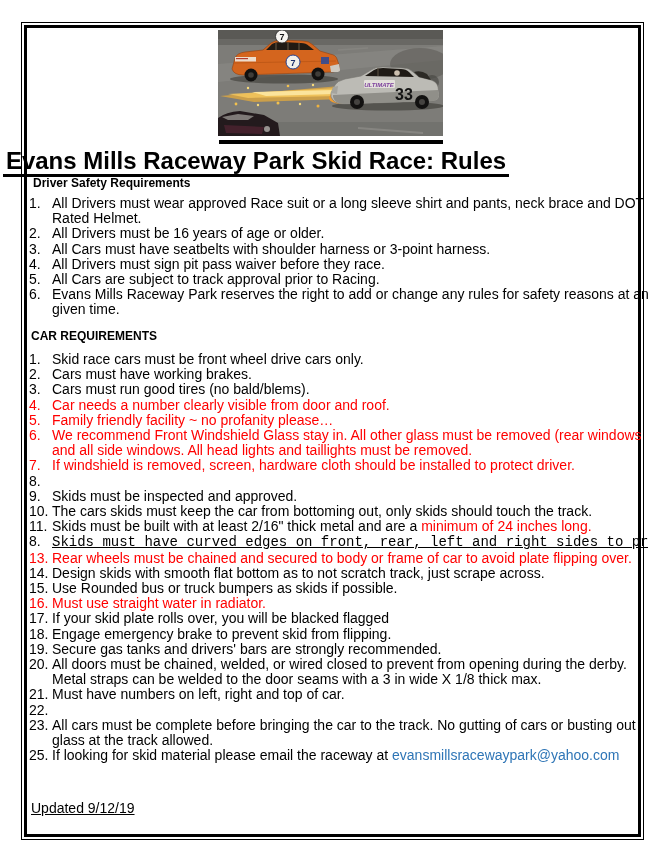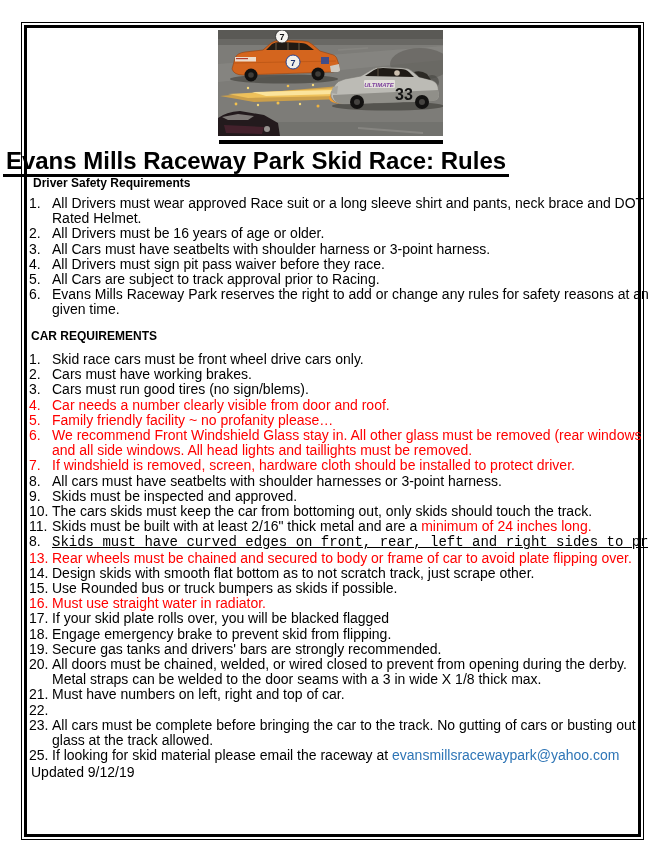--- a/index.html
+++ b/index.html
@@ -19,21 +19,21 @@
   .h2-car{left:31px;top:329px;}
   .rules{position:absolute;left:29px;font-size:14px;line-height:15.2px;}
   .rules-driver{top:196px;}
   .rules-car{top:352px;}
   .rule{display:flex;}
   .rnum{width:23px;flex:0 0 23px;}
   .rtxt{white-space:nowrap;}
   .red{color:var(--red-text,#ff0000);}
   .u{text-decoration:underline;font-family:Liberation Mono, monospace;}
   a.link{color:var(--link-blue,#2e75b6);cursor:pointer;}
-  .updated{position:absolute;left:31px;top:764px;font-size:14px;white-space:nowrap;}
+  .updated{position:absolute;left:31px;top:800px;font-size:14px;text-decoration:underline;white-space:nowrap;}
 </style>
 </head>
 <body>
 
 <div class="page">
 
   <div class="frame">
     <div class="frame-inner"></div>
   </div>
 
@@ -151,41 +151,40 @@
       <div class="rule">
         <span class="rnum">1.</span>
         <span class="rtxt"><span>Skid race cars must be front wheel drive cars only.</span></span>
       </div>
       <div class="rule">
         <span class="rnum">2.</span>
         <span class="rtxt"><span>Cars must have working brakes.</span></span>
       </div>
       <div class="rule">
         <span class="rnum">3.</span>
-        <span class="rtxt"><span>Cars must run good tires (no sign/blems).</span></span>
+        <span class="rtxt"><span>Cars must run good tires (no bald/blems).</span></span>
       </div>
       <div class="rule red">
         <span class="rnum">4.</span>
         <span class="rtxt"><span>Car needs a number clearly visible from door and roof.</span></span>
       </div>
       <div class="rule red">
         <span class="rnum">5.</span>
         <span class="rtxt"><span>Family friendly facility ~ no profanity please…</span></span>
       </div>
       <div class="rule red">
         <span class="rnum">6.</span>
         <span class="rtxt"><span>We recommend Front Windshield Glass stay in. All other glass must be removed (rear windows</span><br><span>and all side windows. All head lights and taillights must be removed.</span></span>
       </div>
       <div class="rule red">
         <span class="rnum">7.</span>
         <span class="rtxt"><span>If windshield is removed, screen, hardware cloth should be installed to protect driver.</span></span>
       </div>
       <div class="rule">
         <span class="rnum">8.</span>
-        <span class="rtxt"><span>All cars must have seatbelts with shoulder harnesses or 3-point harness.</span></span>
       </div>
       <div class="rule">
         <span class="rnum">9.</span>
         <span class="rtxt"><span>Skids must be inspected and approved.</span></span>
       </div>
       <div class="rule">
         <span class="rnum">10.</span>
         <span class="rtxt"><span>The cars skids must keep the car from bottoming out, only skids should touch the track.</span></span>
       </div>
       <div class="rule">
@@ -195,21 +194,21 @@
       <div class="rule">
         <span class="rnum">8.</span>
         <span class="rtxt"><span class="u">Skids must have curved edges on front, rear, left and right sides to prevent damage</span><span>.</span></span>
       </div>
       <div class="rule red">
         <span class="rnum">13.</span>
         <span class="rtxt"><span>Rear wheels must be chained and secured to body or frame of car to avoid plate flipping over.</span></span>
       </div>
       <div class="rule">
         <span class="rnum">14.</span>
-        <span class="rtxt"><span>Design skids with smooth flat bottom as to not scratch track, just scrape other.</span></span>
+        <span class="rtxt"><span>Design skids with smooth flat bottom as to not scratch track, just scrape across.</span></span>
       </div>
       <div class="rule">
         <span class="rnum">15.</span>
         <span class="rtxt"><span>Use Rounded bus or truck bumpers as skids if possible.</span></span>
       </div>
       <div class="rule red">
         <span class="rnum">16.</span>
         <span class="rtxt"><span>Must use straight water in radiator.</span></span>
       </div>
       <div class="rule">

